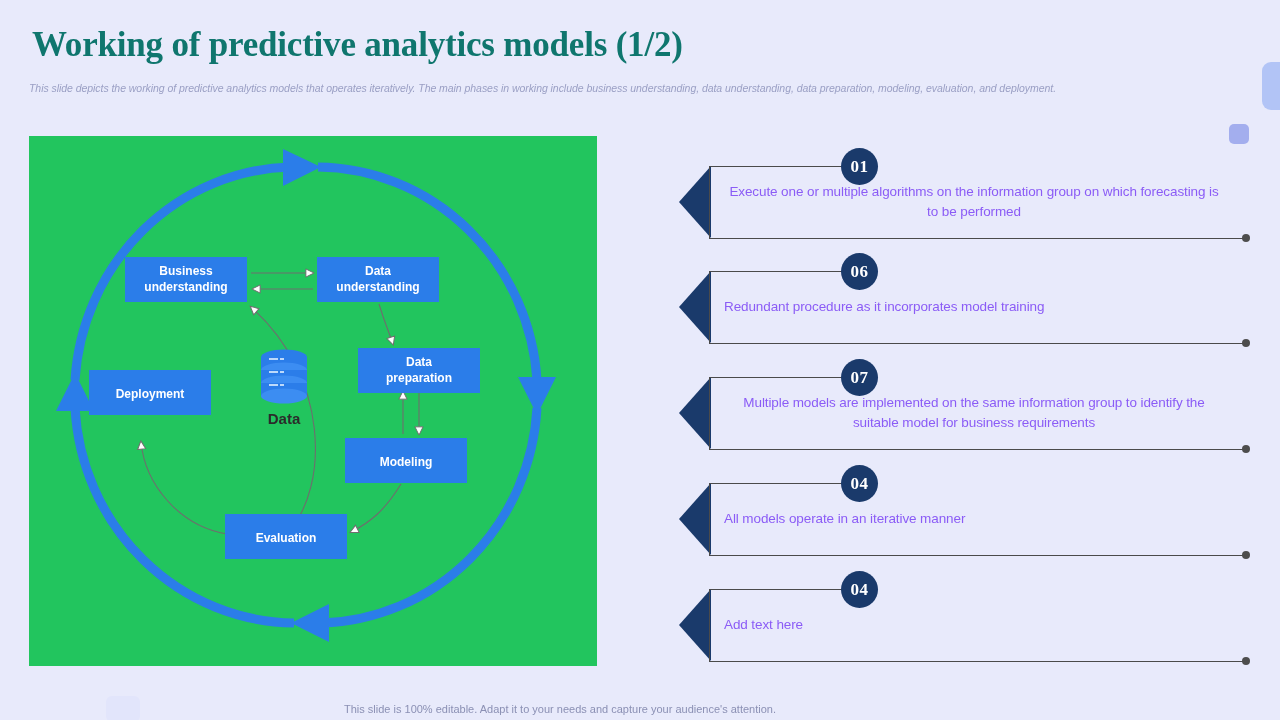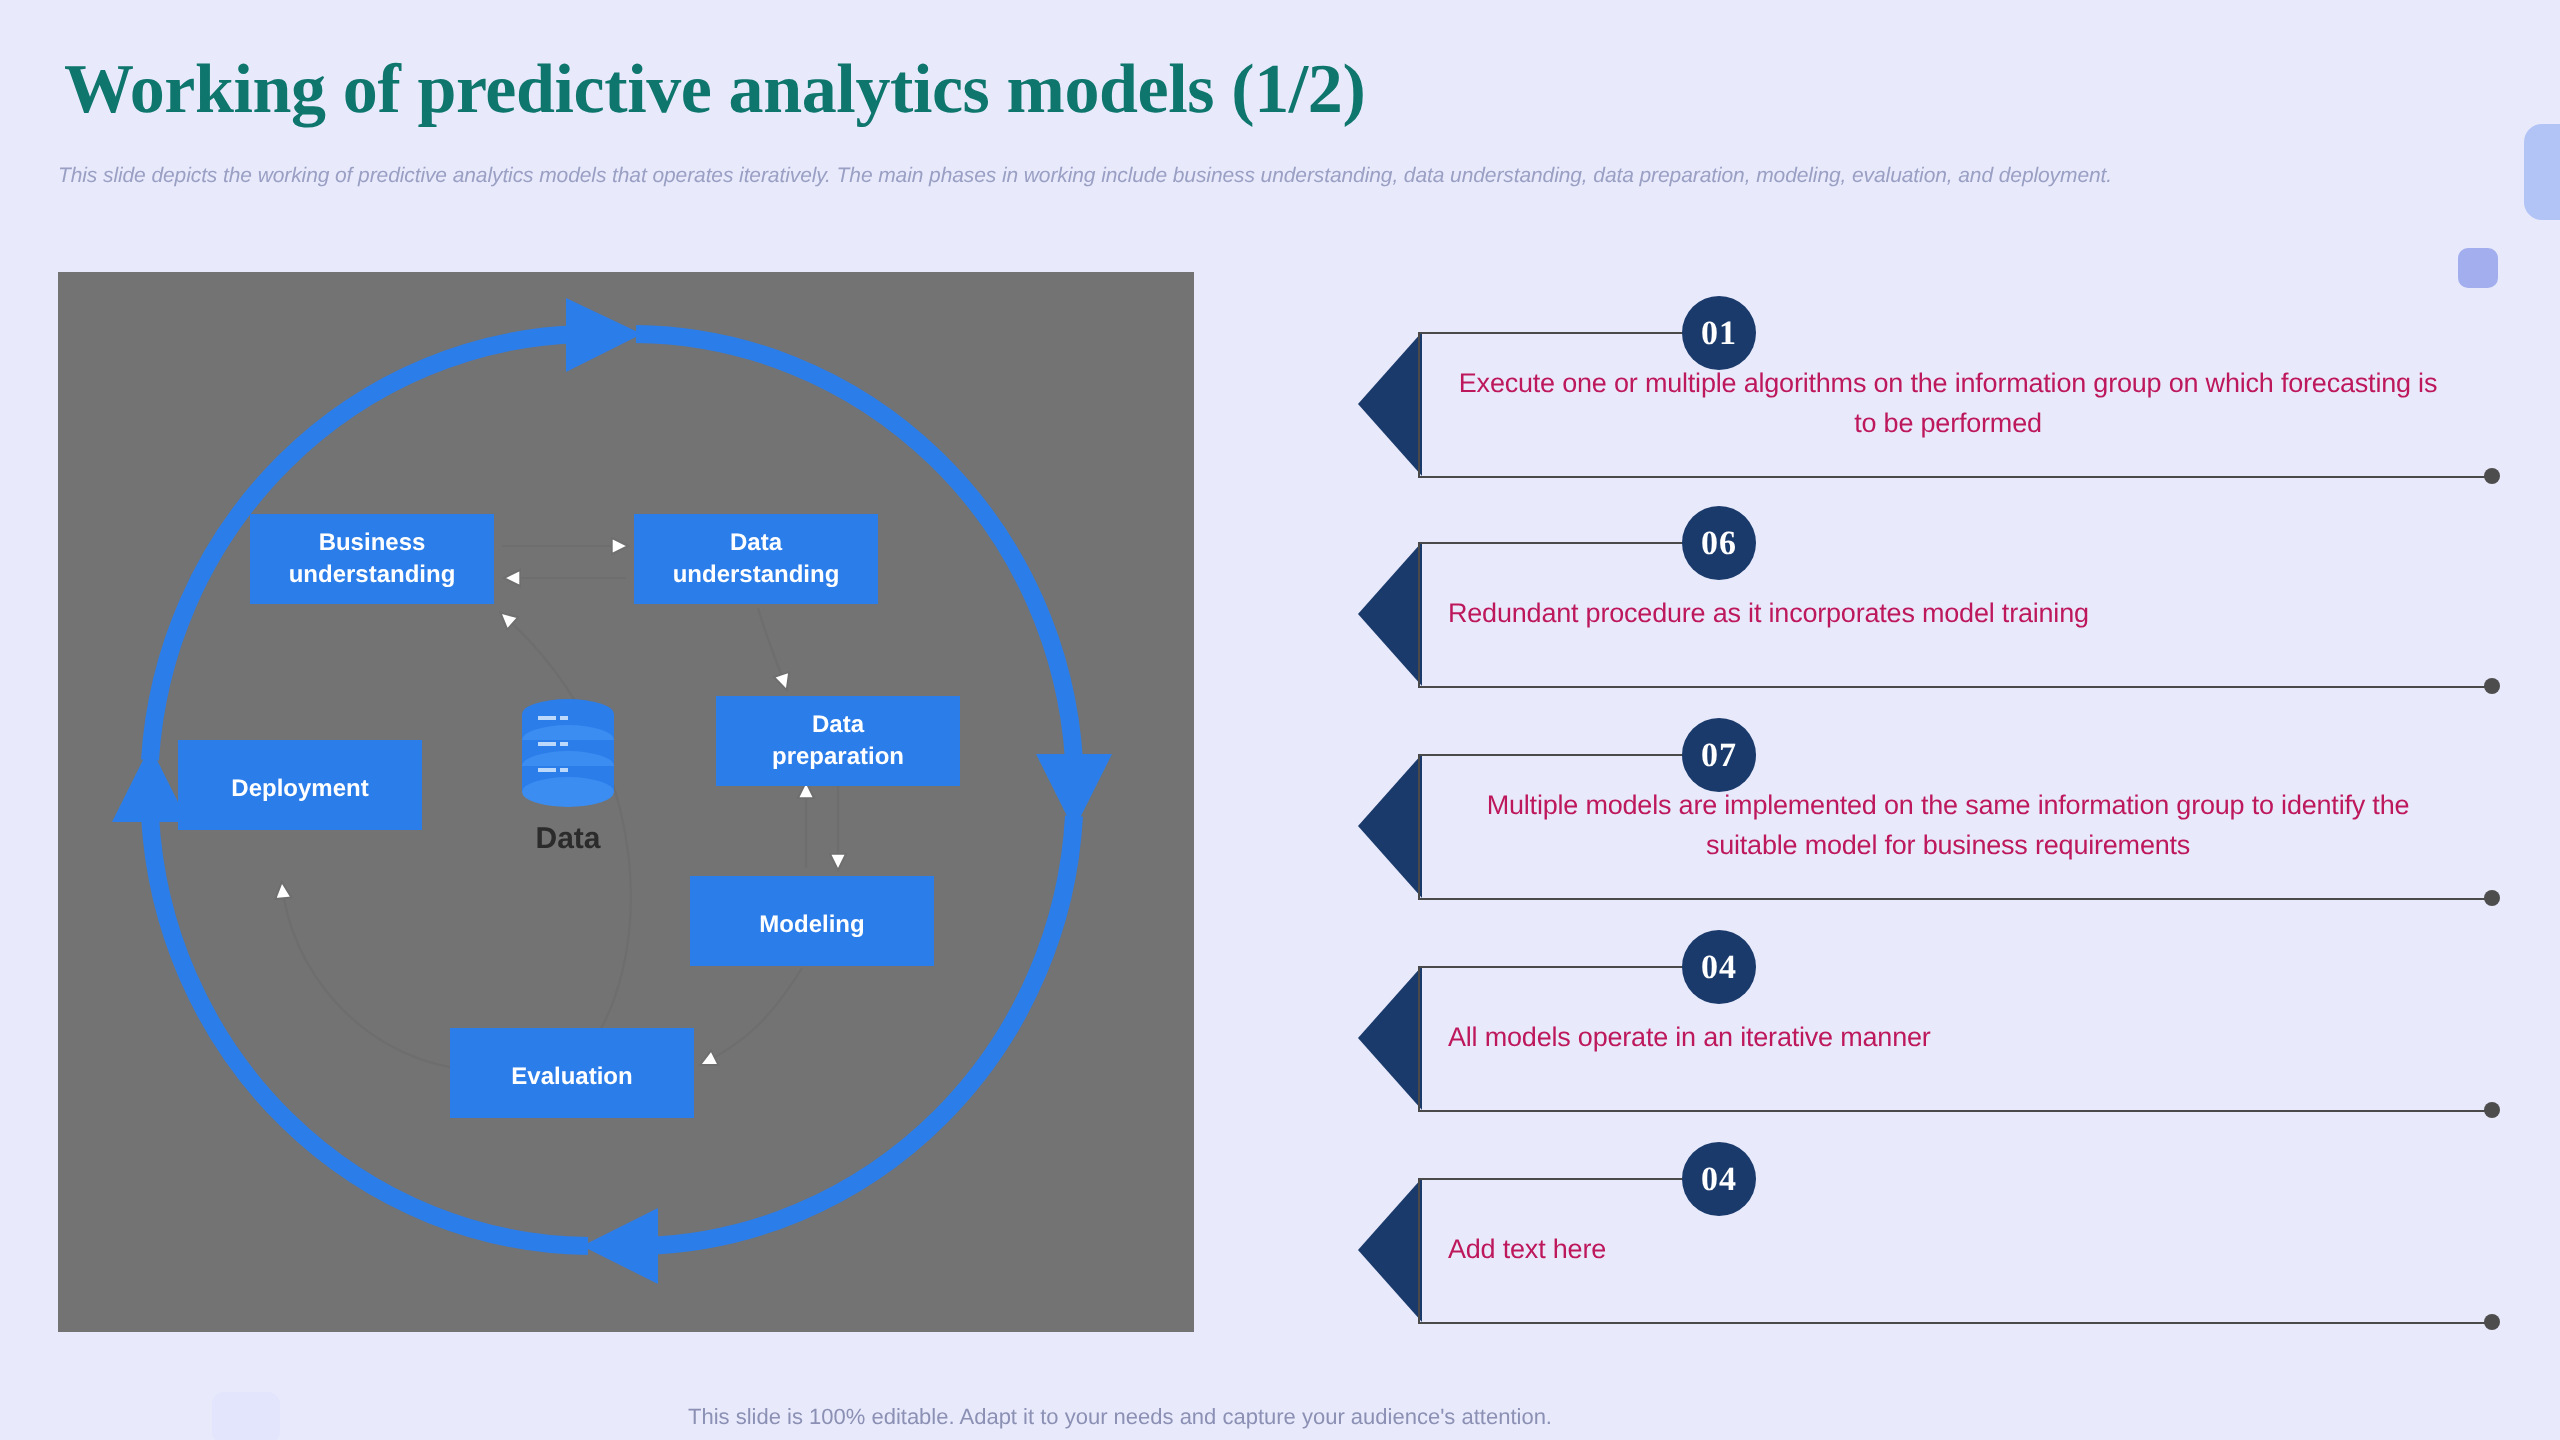--- a/index.html
+++ b/index.html
@@ -57,21 +57,21 @@
     white-space: nowrap;
     letter-spacing: -0.05px;
     font-style: italic;
   }
 
   
   .diagram-card {
     position: absolute;
     left: 29px; top: 136px;
     width: 568px; height: 530px;
-    background: #737373;
+    background: #22c55e;
   }
   .diagram-svg { display: block; }
 
   
   .items {
     position: absolute;
     left: 679px; top: 148px;
     width: 572px; height: 520px; text-align: center;
   }
   .item {
@@ -125,21 +125,21 @@
     justify-content: center;
     letter-spacing: 0.5px;
   }
   .item-text {
     position: absolute;
     left: 45px; top: 18px;
     width: 500px; height: 72px;
     display: flex;
     align-items: center;
     font-size: 13.5px;
-    color: #be185d;
+    color: #8b5cf6;
     line-height: 20px;
     letter-spacing: -0.1px;
   }
 
   
   .footer {
     position: absolute;
     left: 0; top: 703px;
     width: 1120px;
     text-align: center;

